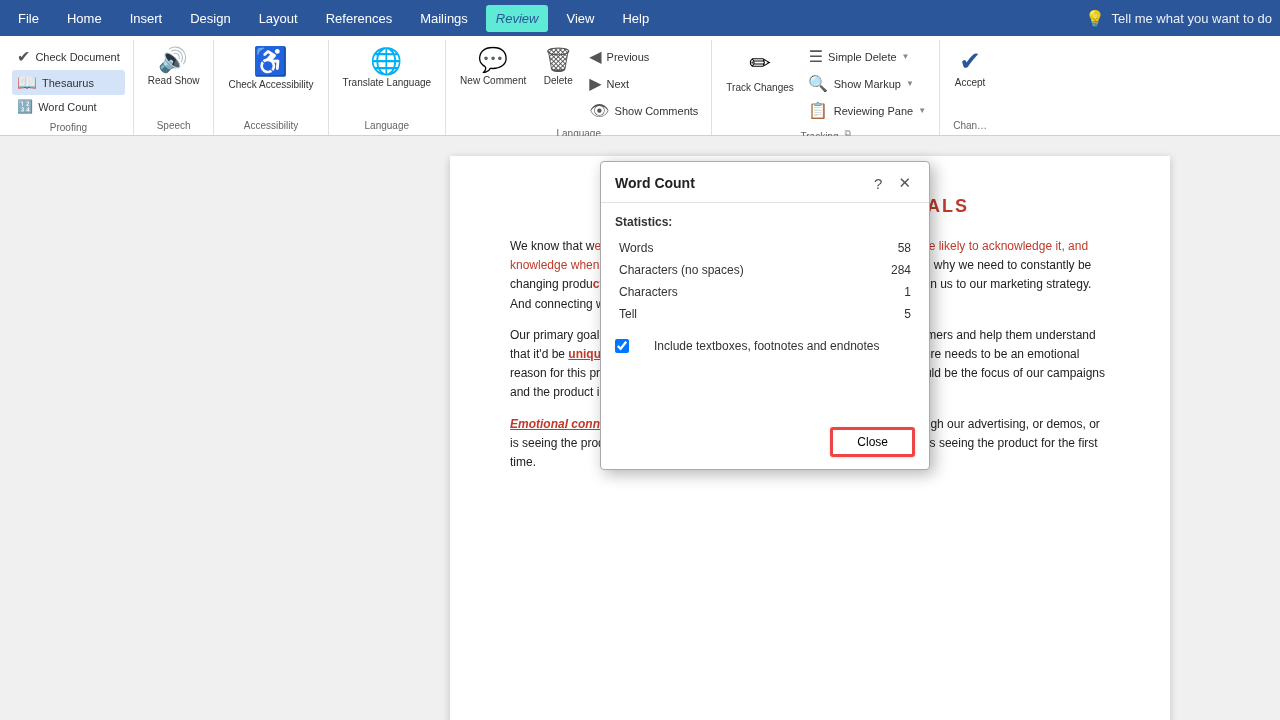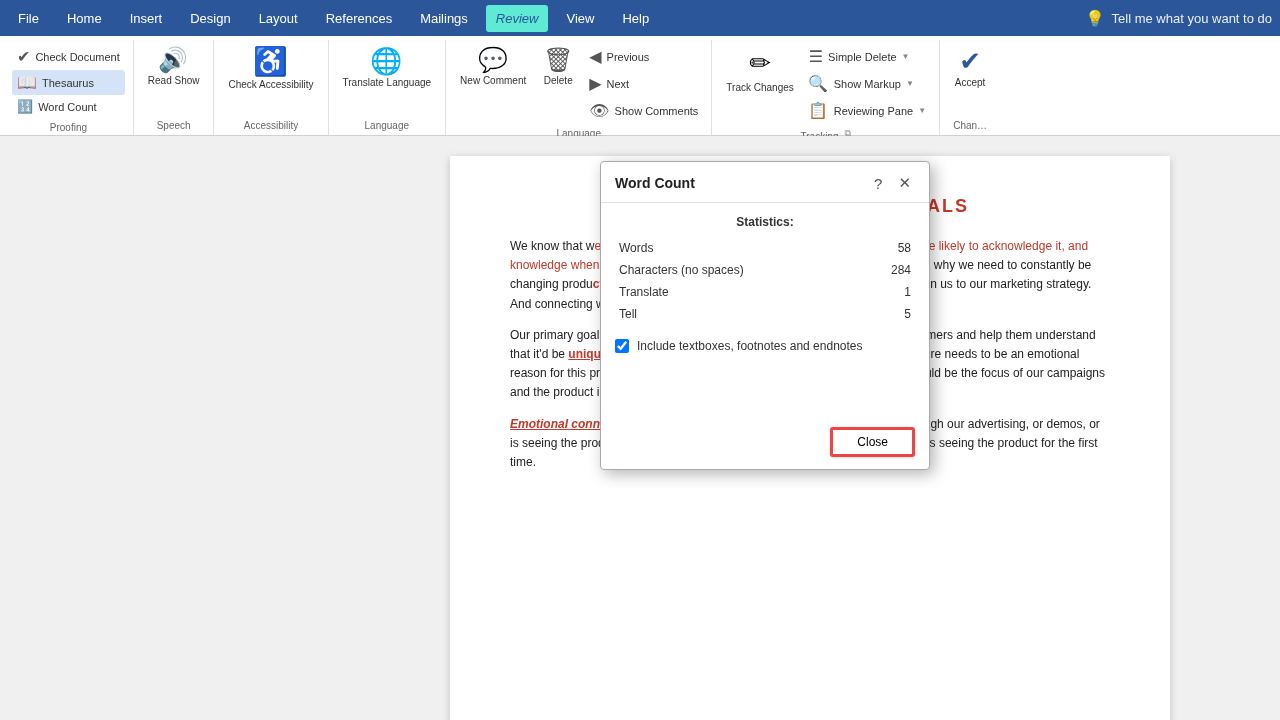--- a/index.html
+++ b/index.html
@@ -224,40 +224,39 @@
       border-radius: 2px;
     }
     .dialog-body {
       padding: 12px 14px;
     }
     .stats-label {
       font-size: 12px;
       font-weight: 600;
       margin-bottom: 8px;
       color: #333;
-      text-align: center;
     }
     .stats-table {
       width: 100%;
       border-collapse: collapse;
       margin-bottom: 14px;
     }
     .stats-table td {
       font-size: 12px;
       padding: 4px 4px;
       color: #333;
     }
     .stats-table td:last-child {
       text-align: right;
       font-weight: 500;
     }
     .checkbox-row {
       display: flex;
       align-items: center;
-      gap: 8px;
+      gap: 25px;
       margin-bottom: 16px;
     }
     .checkbox-row input[type="checkbox"] {
       cursor: pointer;
       width: 14px;
       height: 14px;
     }
     .checkbox-label {
       font-size: 12px;
       color: #333;
@@ -464,21 +463,21 @@
               <tbody>
               <tr>
                 <td>Words</td>
                 <td>58</td>
               </tr>
               <tr>
                 <td>Characters (no spaces)</td>
                 <td>284</td>
               </tr>
               <tr>
-                <td>Translate</td>
+                <td>Characters</td>
                 <td>1</td>
               </tr>
               <tr>
                 <td>Tell</td>
                 <td>5</td>
               </tr>
             </tbody>
               </table>
             <div class="checkbox-row">
               <input type="checkbox" checked="" id="include-tb" style="">

